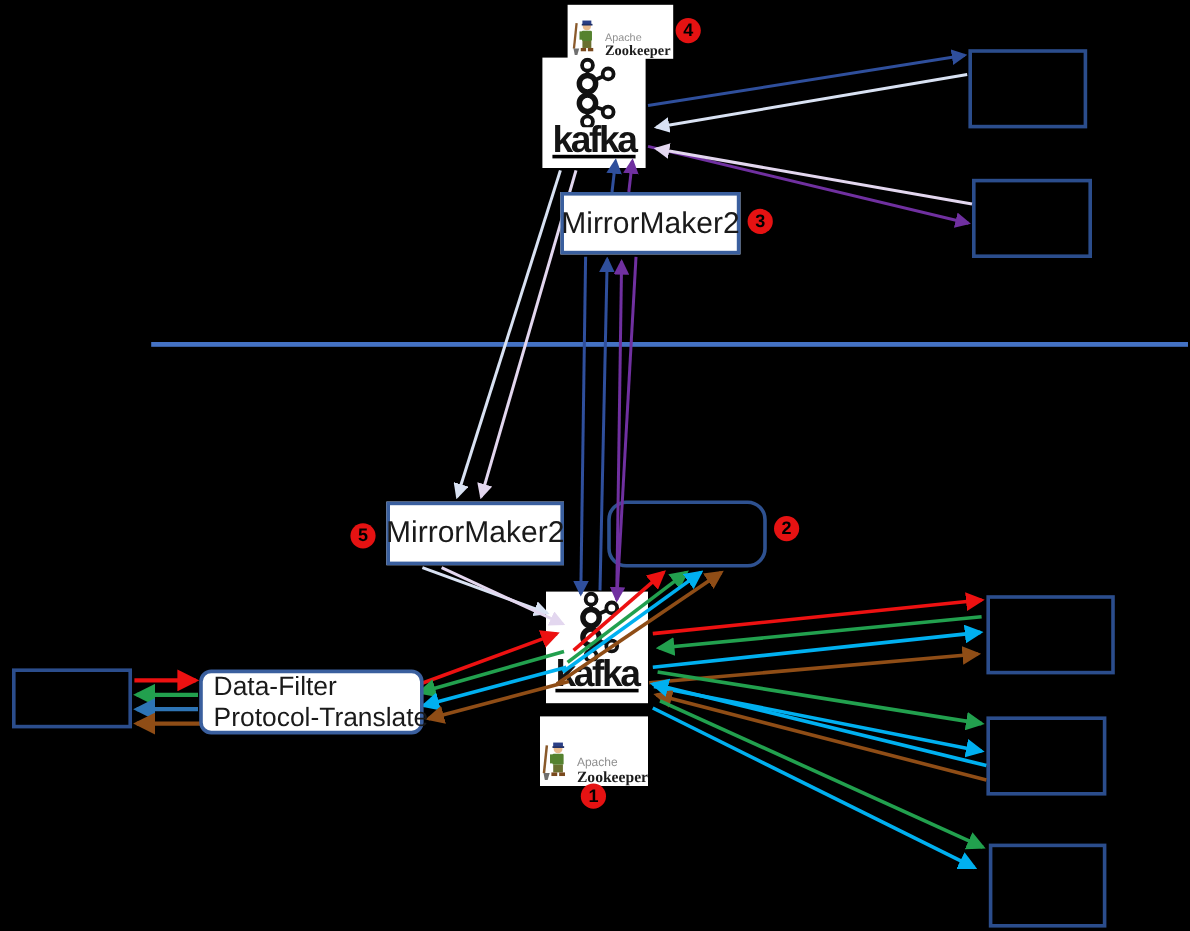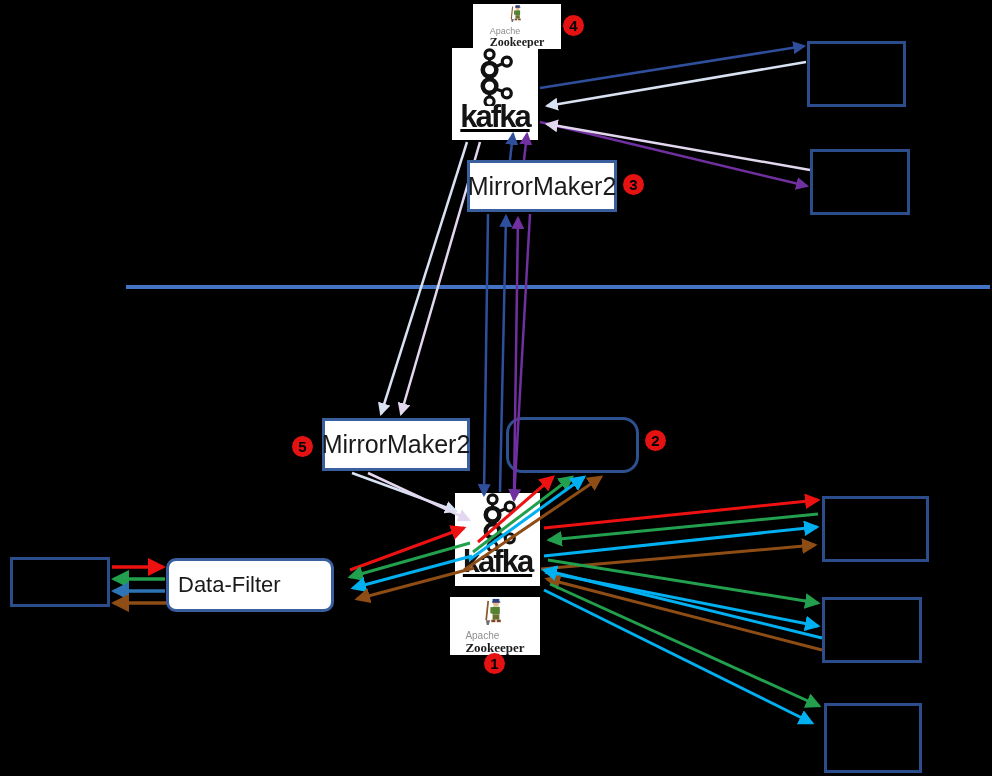--- a/index.html
+++ b/index.html
@@ -8,21 +8,21 @@
   .rect{position:absolute;border:3px solid #2b4d8c;background:transparent;z-index:5;box-sizing:border-box;}
   .rounded-empty{position:absolute;border:3px solid #2e5190;border-radius:16px;background:transparent;z-index:6;box-sizing:border-box;}
   .white-rounded{position:absolute;background:#fff;border:3px solid #3a5f9e;border-radius:0;z-index:20;
                  box-sizing:border-box;display:flex;align-items:center;justify-content:center;}
   .mm2-label{font-size:25px;color:#1a1a1a;white-space:nowrap;}
   .df-box{flex-direction:column;align-items:flex-start;justify-content:center;padding-left:9px;border-radius:10px;}
   .df-line{font-size:22px;color:#1a1a1a;line-height:26px;white-space:nowrap;}
   .whitebox{position:absolute;background:#fff;z-index:4;box-sizing:border-box;}
   .kafka-node{display:flex;flex-direction:column;align-items:center;justify-content:flex-start;text-decoration:underline;}
   .kafka-word{font-size:31px;font-weight:800;letter-spacing:-2px;color:#141414;line-height:0.85;margin-top:-2px;}
-  .zk-node{display:flex;flex-direction:column;align-items:center;justify-content:center;gap:3px;}
+  .zk-node{display:flex;flex-direction:row;align-items:flex-end;justify-content:center;gap:3px;}
   .zk-texts{display:flex;flex-direction:column;line-height:1.05;}
   .zk-apache{font-size:9px;color:#8f8f8f;}
   .zk-name{font-size:12px;font-weight:bold;color:#1c1c1c;font-family:Liberation Serif, serif;}
   .badge{position:absolute;width:21px;height:21px;border-radius:50%;background:#e51212;color:#000;
          font-weight:bold;font-size:15px;display:flex;align-items:center;justify-content:center;z-index:30;}
   .divider{position:absolute;left:126px;top:285px;width:864px;height:4px;background:#4472c4;z-index:3;}
   #edge-layer{position:absolute;left:0;top:0;z-index:10;}
 </style>
 </head>
 <body>
@@ -118,22 +118,23 @@
       <rect x="8.2" y="23.5" width="4.2" height="2.6" fill="#7a4a1e"></rect>
       <rect x="13.8" y="23.5" width="4.2" height="2.6" fill="#7a4a1e"></rect>
     </svg>
     <div class="zk-texts">
       <span class="zk-apache" style="font-size:10px;">Apache</span>
       <span class="zk-name" style="font-size:13px;">Zookeeper</span>
     </div>
   </div>
   <div class="badge" style="left:484px;top:653px;">1</div>
 
-  <div class="white-rounded df-box" style="left:166px;top:558px;width:168px;height:54px;">
+  <div class="white-rounded df-box" style="left:166px;top:558px;width:187px;height:54px;">
     <span class="df-line">Data-Filter</span>
+    <span class="df-line">Protocol-Translate</span>
   </div>
 
   <div class="rect" style="left:10px;top:557px;width:100px;height:50px;"></div>
 
   <div class="rect" style="left:822px;top:496px;width:107px;height:66px;"></div>
   <div class="rect" style="left:822px;top:597px;width:100px;height:66px;"></div>
   <div class="rect" style="left:824px;top:703px;width:98px;height:70px;"></div>
 
   <svg id="edge-layer" width="992" height="776" viewBox="0 0 992 776">
       <defs>

